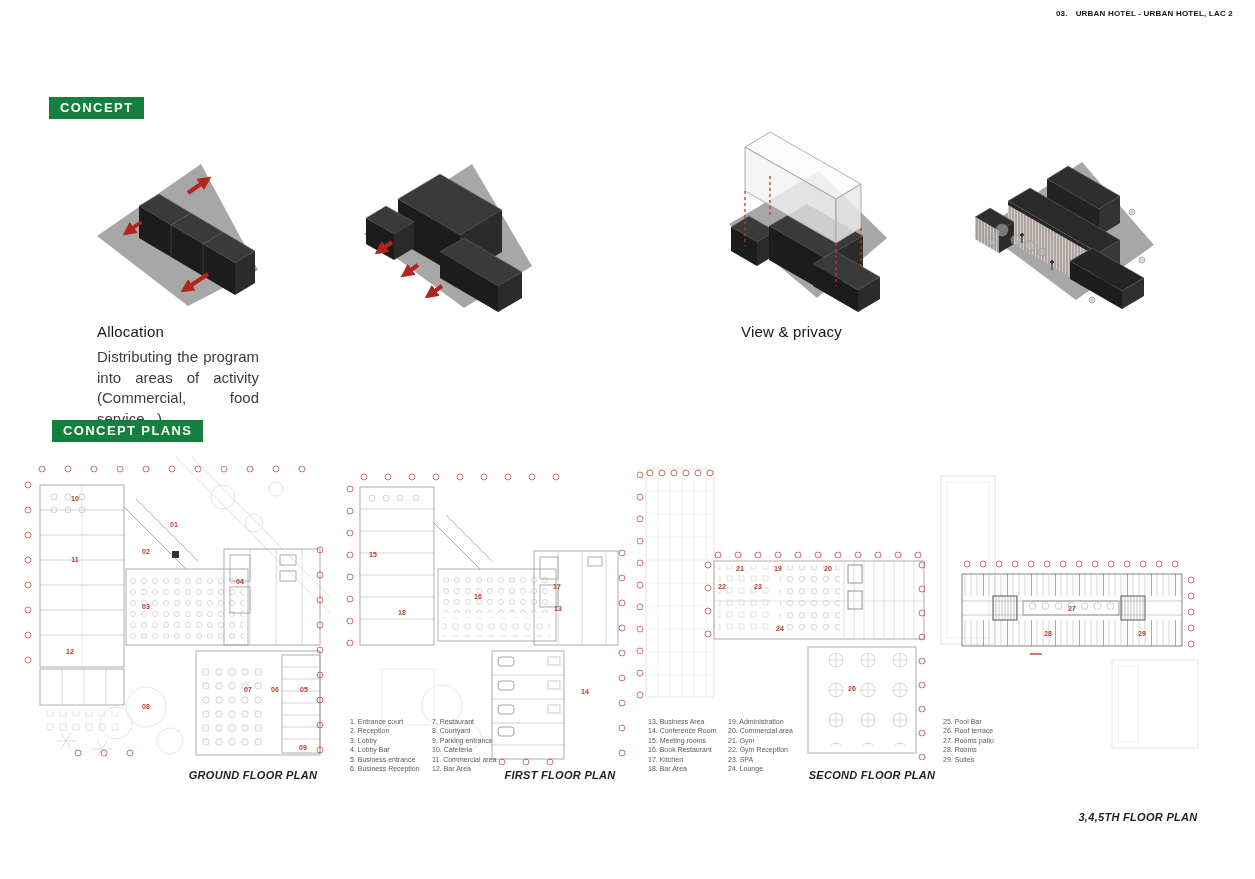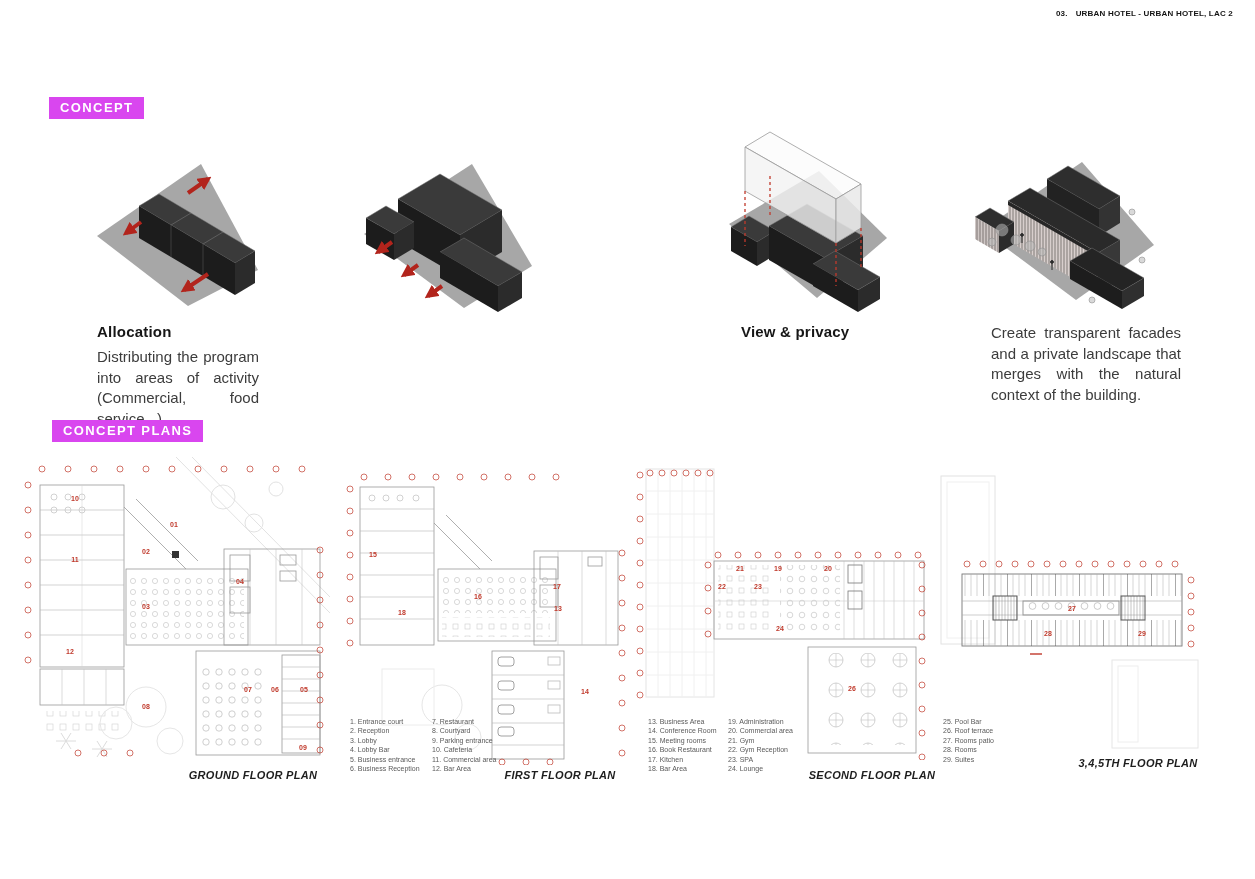--- a/index.html
+++ b/index.html
@@ -1,24 +1,24 @@
 <!DOCTYPE html>
 <html><head>
 <meta charset="utf-8">
 <style>
   html,body{margin:0;padding:0;background:#ffffff;}
   .page{position:relative;width:1255px;height:851px;background:#fff;font-family:"Liberation Sans",sans-serif;overflow:hidden;}
   .hdr{position:absolute;top:9px;right:22px;font-size:8px;font-weight:700;color:#141414;letter-spacing:.2px;}
   .hdr .tag{margin-right:8px;}
-  .sec{position:absolute;background:#d946ef;color:#ffffff;font-weight:700;font-size:13px;letter-spacing:1.4px;padding:3px 11px 4px;}
+  .sec{position:absolute;background:#15803d;color:#ffffff;font-weight:700;font-size:13px;letter-spacing:1.4px;padding:3px 11px 4px;}
   #sec-concept{left:49px;top:97px;}
   #sec-plans{left:52px;top:420px;}
   .diagram{position:absolute;}
   .ctext{position:absolute;}
-  .ctext h3{margin:0 0 7px 0;font-size:15px;font-weight:700;color:#161616;letter-spacing:.2px;}
+  .ctext h3{margin:0 0 7px 0;font-size:15px;font-weight:400;color:#161616;letter-spacing:.2px;}
   .ctext p{margin:0;font-size:15px;line-height:1.38;color:#3c3c3c;text-align:justify;}
   .plan{position:absolute;}
   .plan-caption{position:absolute;width:200px;text-align:center;font-size:11px;font-weight:700;color:#1e1e1e;letter-spacing:.3px;font-style:italic;}
   .legend{position:absolute;font-size:7px;line-height:9.4px;color:#5a5a5a;white-space:nowrap;}
   .pageno{position:absolute;top:858px;font-size:7px;color:#333;}
   .anno{fill:#c0392b;font-family:"Liberation Sans",sans-serif;font-size:7px;font-weight:700;text-anchor:middle;}
   .bubbles circle{fill:none;stroke:#c0392b;stroke-width:.7;}
 </style>
 </head>
 <body>
@@ -153,21 +153,20 @@
   </svg>
 
   <div class="ctext" style="left:97px;top:323px;width:162px">
     <h3>Allocation</h3>
     <p>Distributing the program into areas of activity (Commercial, food service...)</p>
   </div>
   <div class="ctext" style="left:741px;top:323px;width:168px">
     <h3>View &amp; privacy</h3>
   </div>
   <div class="ctext" style="left:991px;top:323px;width:190px">
-    <p>Create transparent facades and a private landscape that merges with the natural context of the building.</p>
   </div>
 
   <div class="sec" id="sec-plans">CONCEPT PLANS</div>
 
   <svg class="plan" style="left:18px;top:455px" width="312" height="305" viewBox="0 0 312 305">
     <defs>
       <pattern id="p1s" width="11" height="11" patternUnits="userSpaceOnUse">
           <circle cx="5" cy="5" r="2.6" fill="none" stroke="#c9c9c9" stroke-width=".7"></circle>
         </pattern>
       <pattern id="p1s2" width="13" height="14" patternUnits="userSpaceOnUse">
@@ -550,18 +549,18 @@
       <div class="legend-row">25. Pool Bar</div>
       <div class="legend-row">26. Roof terrace</div>
       <div class="legend-row">27. Rooms patio</div>
       <div class="legend-row">28. Rooms</div>
       <div class="legend-row">29. Suites</div>
     </div>
 
   <div class="plan-caption" style="left:153px;top:769px">GROUND FLOOR PLAN</div>
   <div class="plan-caption" style="left:460px;top:769px">FIRST FLOOR PLAN</div>
   <div class="plan-caption" style="left:772px;top:769px">SECOND FLOOR PLAN</div>
-  <div class="plan-caption" style="left:1038px;top:757px">3,4,5TH FLOOR PLAN</div>
+  <div class="plan-caption" style="left:1038px;top:811px">3,4,5TH FLOOR PLAN</div>
 
   <div class="pageno" style="left:27px">24</div>
   <div class="pageno" style="left:1220px">25</div>
 
 </div>
 
 </body></html>

